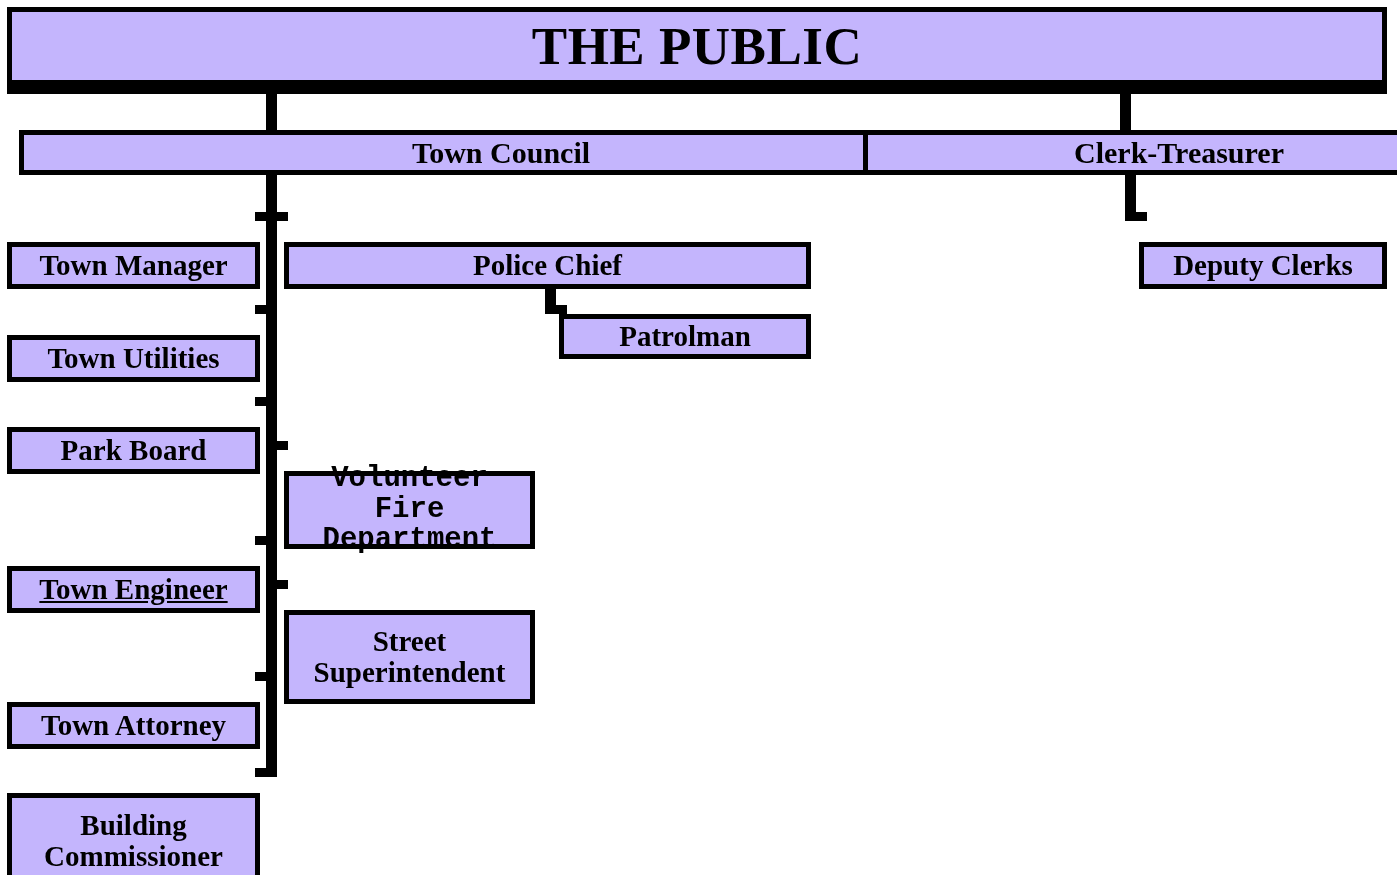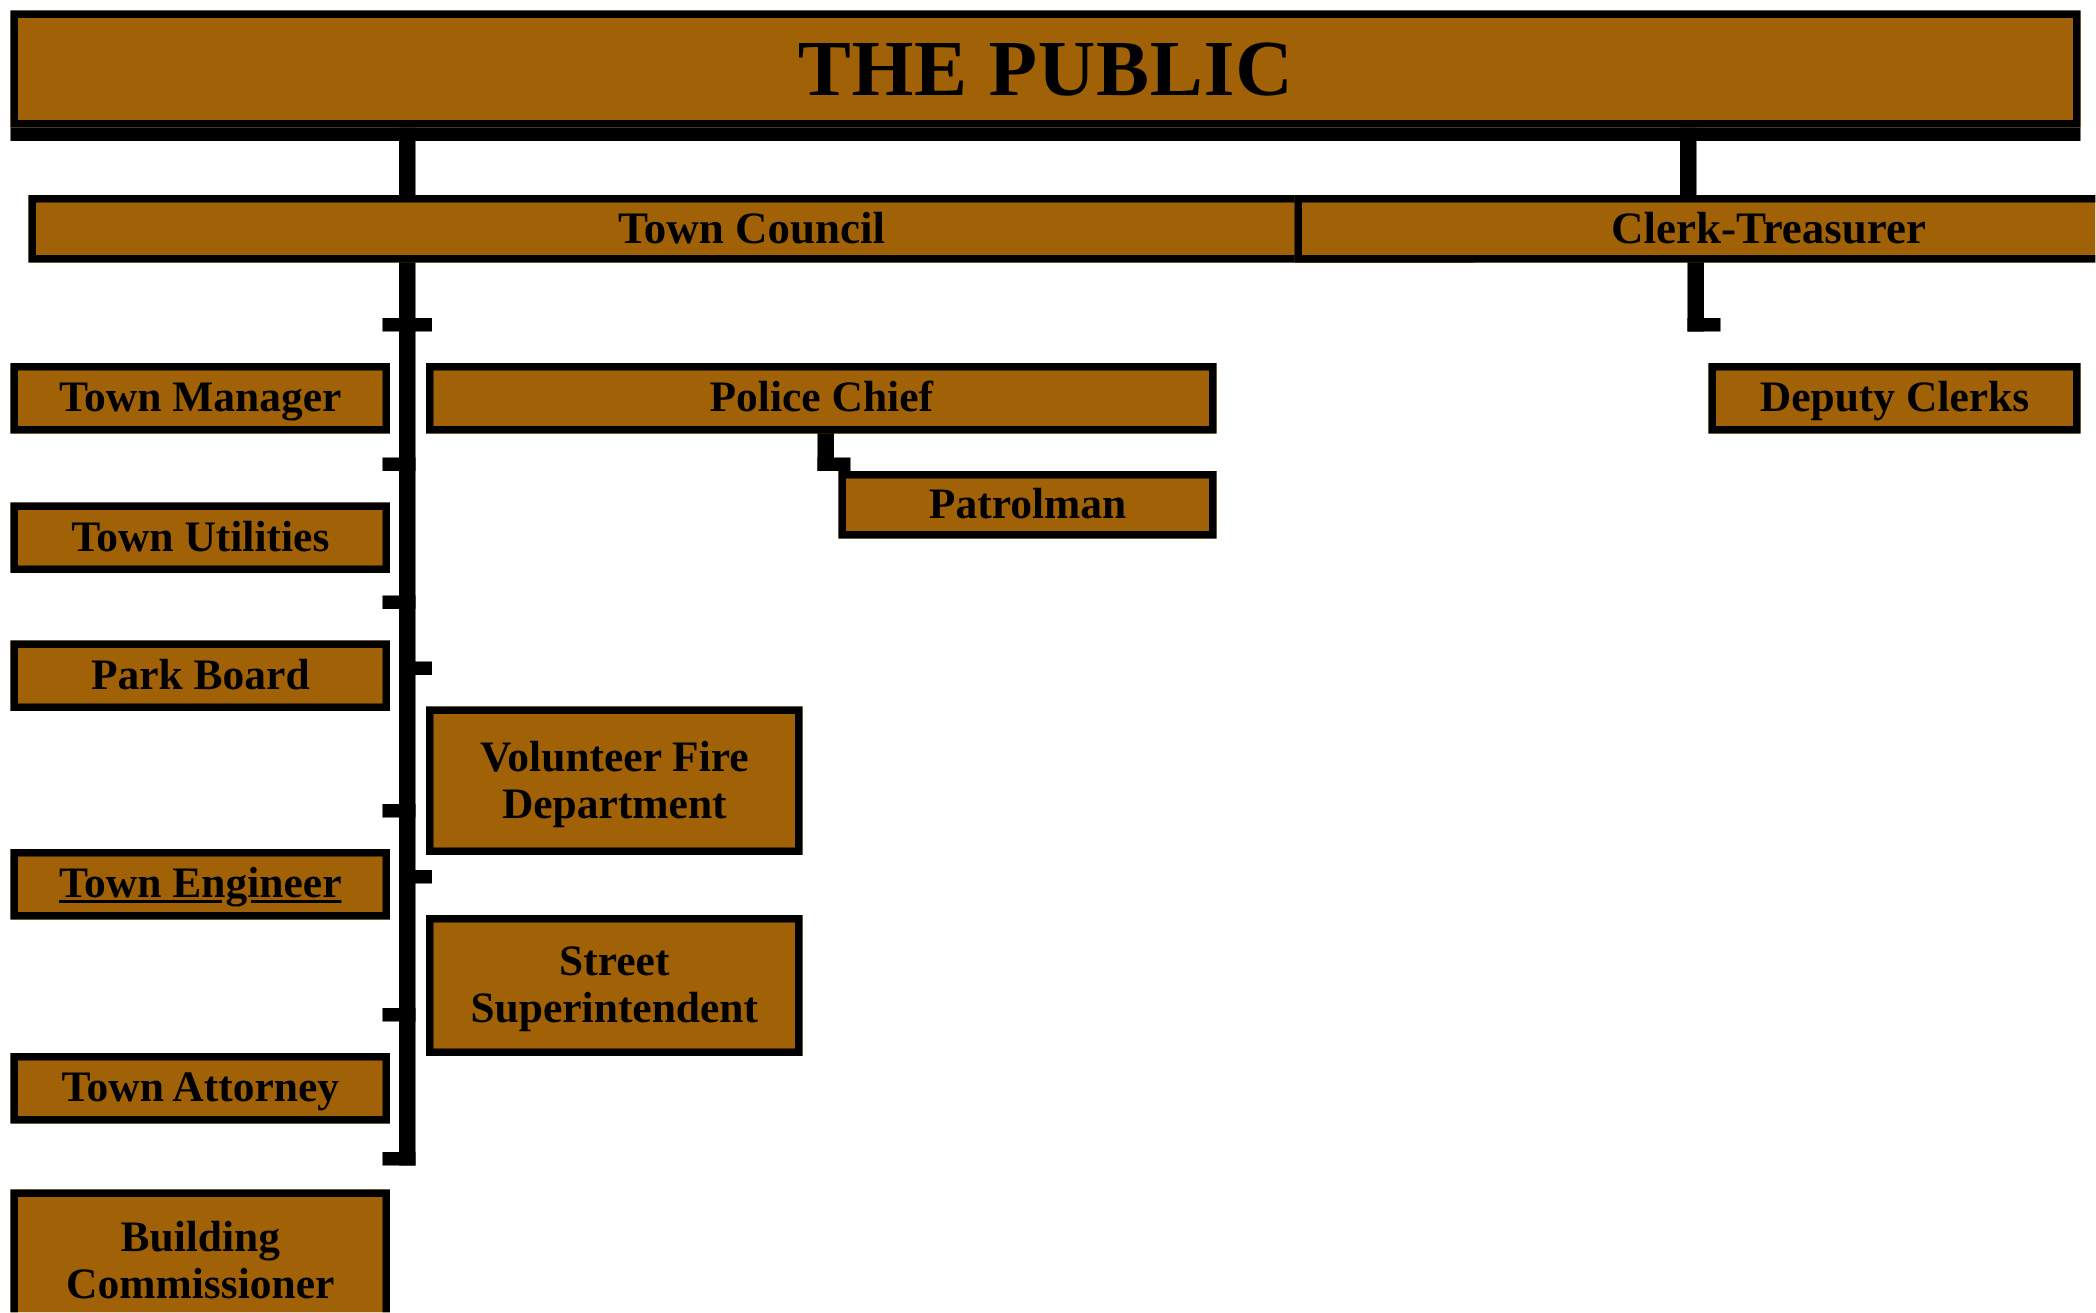--- a/index.html
+++ b/index.html
@@ -19,21 +19,21 @@
     height: 875px;
     background: #ffffff;
     overflow: hidden;
   }
 
   
   .node {
     position: absolute;
     box-sizing: border-box;
     border: 5px solid #000000;
-    background: #a16207;
+    background: #c4b5fd;
     display: flex;
     align-items: center;
     justify-content: center;
     text-align: center;
     font-weight: bold;
     line-height: 1.06;
     z-index: 3;
   }
   .node .node-label {
     display: block;
@@ -117,21 +117,21 @@
   </div>
 
   <div class="node level3" style="left:559px; top:314px; width:252px; height:45px;">
     <span class="node-label">Patrolman</span>
   </div>
 
   <div class="node level2" style="left:7px; top:406px; width:253px; height:47px;">
     <span class="node-label">Park Board</span>
   </div>
 
-  <div class="node level2" style="left:284px; top:450px; width:251px; height:99px;">
+  <div class="node level2" style="left:284px; top:450px; width:251px; height:78px;font-family:Liberation Mono, monospace;">
     <span class="node-label">Volunteer Fire
 Department</span>
   </div>
 
   <div class="node level2" style="left:7px; top:545px; width:253px; height:47px;text-decoration:underline;">
     <span class="node-label">Town Engineer</span>
   </div>
 
   <div class="node level2" style="left:284px; top:589px; width:251px; height:94px;">
     <span class="node-label">Street

